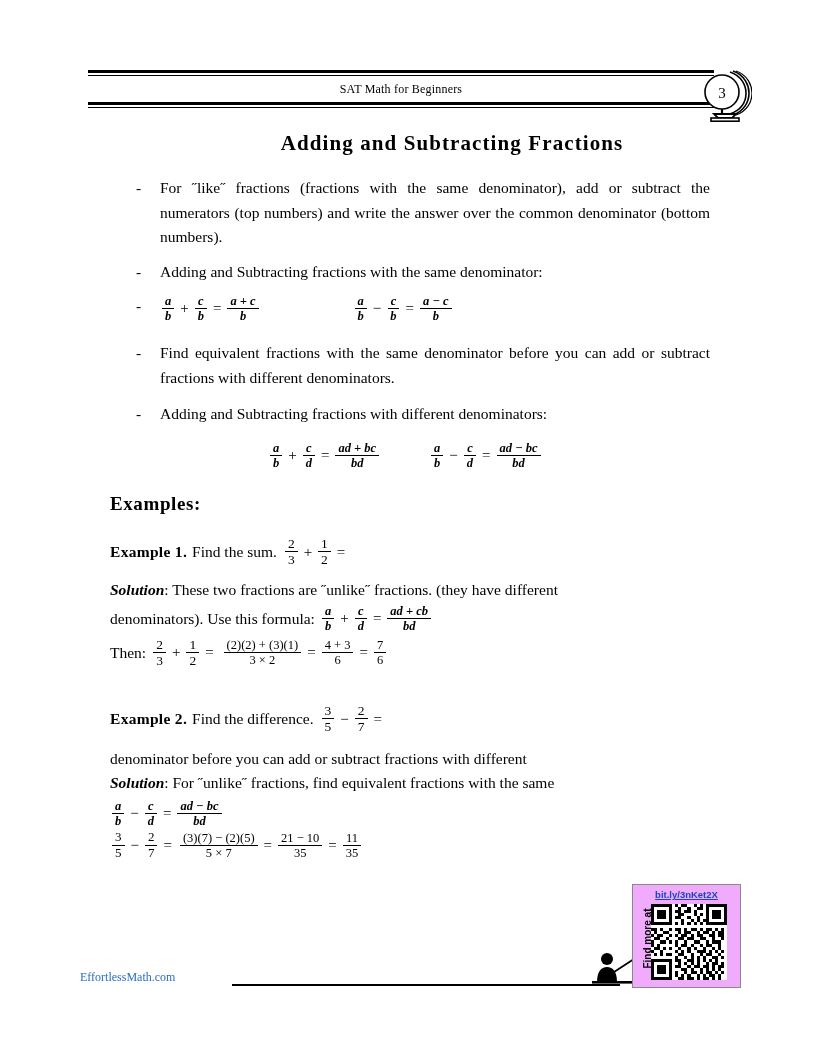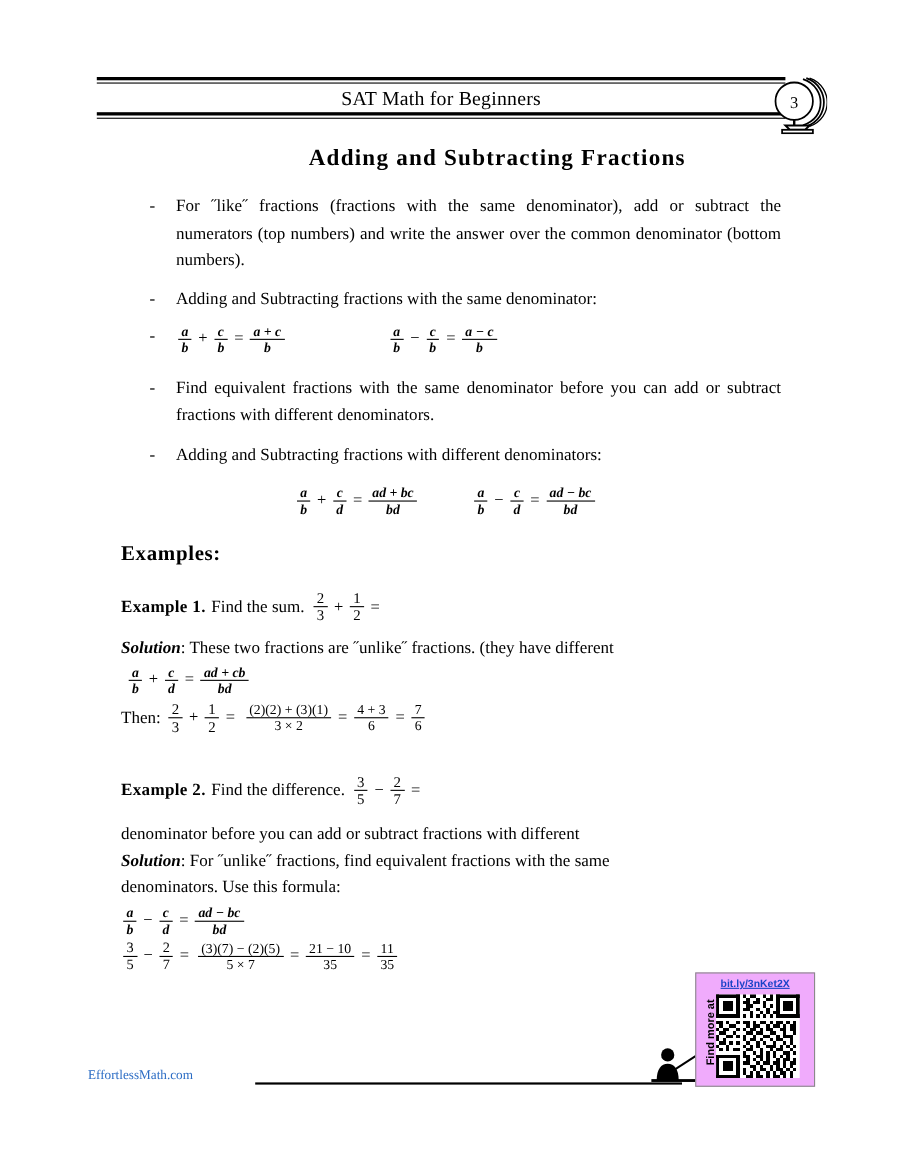--- a/index.html
+++ b/index.html
@@ -21,21 +21,21 @@
     position: absolute;
     left: 88px;
     top: 70px;
     width: 626px;
     height: 40px;
   }
   .rule-thick { height: 3px; background: #000; width: 100%; }
   .rule-thin  { height: 1px; background: #000; width: 100%; margin-top: 2px; }
   .header-title {
     text-align: center;
-    font-size: 18px;
+    font-size: 12px;
     letter-spacing: .2px;
     line-height: 24px;
     margin-top: 1px;
     font-family: "Liberation Serif", "DejaVu Serif", serif;
   }
   .header-bottom { margin-top: 1px; }
 
   
   .globe {
     position: absolute;
@@ -366,20 +366,21 @@
       <span class="op">=</span>
     </span>
   </div>
 </div>
 
 <div class="ex-block" style="top:578px;">
   <div class="sol-para">
     <span class="lbl">Solution</span><span>: These two fractions are ˝unlike˝ fractions. (they have different</span>
   </div>
   <div class="inline-flow" style="margin-top:2px;">
+    <span style="font-size:15.5px;">denominators). Use this formula:</span>
     <span class="math" style="margin-left:5px;">
       <span class="frac">
           <span class="num it">a</span>
           <span class="den it">b</span>
         </span>
       <span class="op">+</span>
       <span class="frac">
           <span class="num it">c</span>
           <span class="den it">d</span>
         </span>
@@ -438,21 +439,20 @@
       <span class="op">=</span>
     </span>
   </div>
 </div>
 
 <div class="ex-block" style="top:747px;">
   <div class="sol-para">denominator before you can add or subtract fractions with different</div>
   <div class="sol-para">
     <span class="lbl">Solution</span><span>: For ˝unlike˝ fractions, find equivalent fractions with the same</span>
   </div>
-  <div class="sol-para" style="text-align:left;">denominators. Use this formula:</div>
 
   <div style="margin-top:4px;">
     <span class="math">
       <span class="frac">
           <span class="num it">a</span>
           <span class="den it">b</span>
         </span>
       <span class="op">−</span>
       <span class="frac">
           <span class="num it">c</span>

